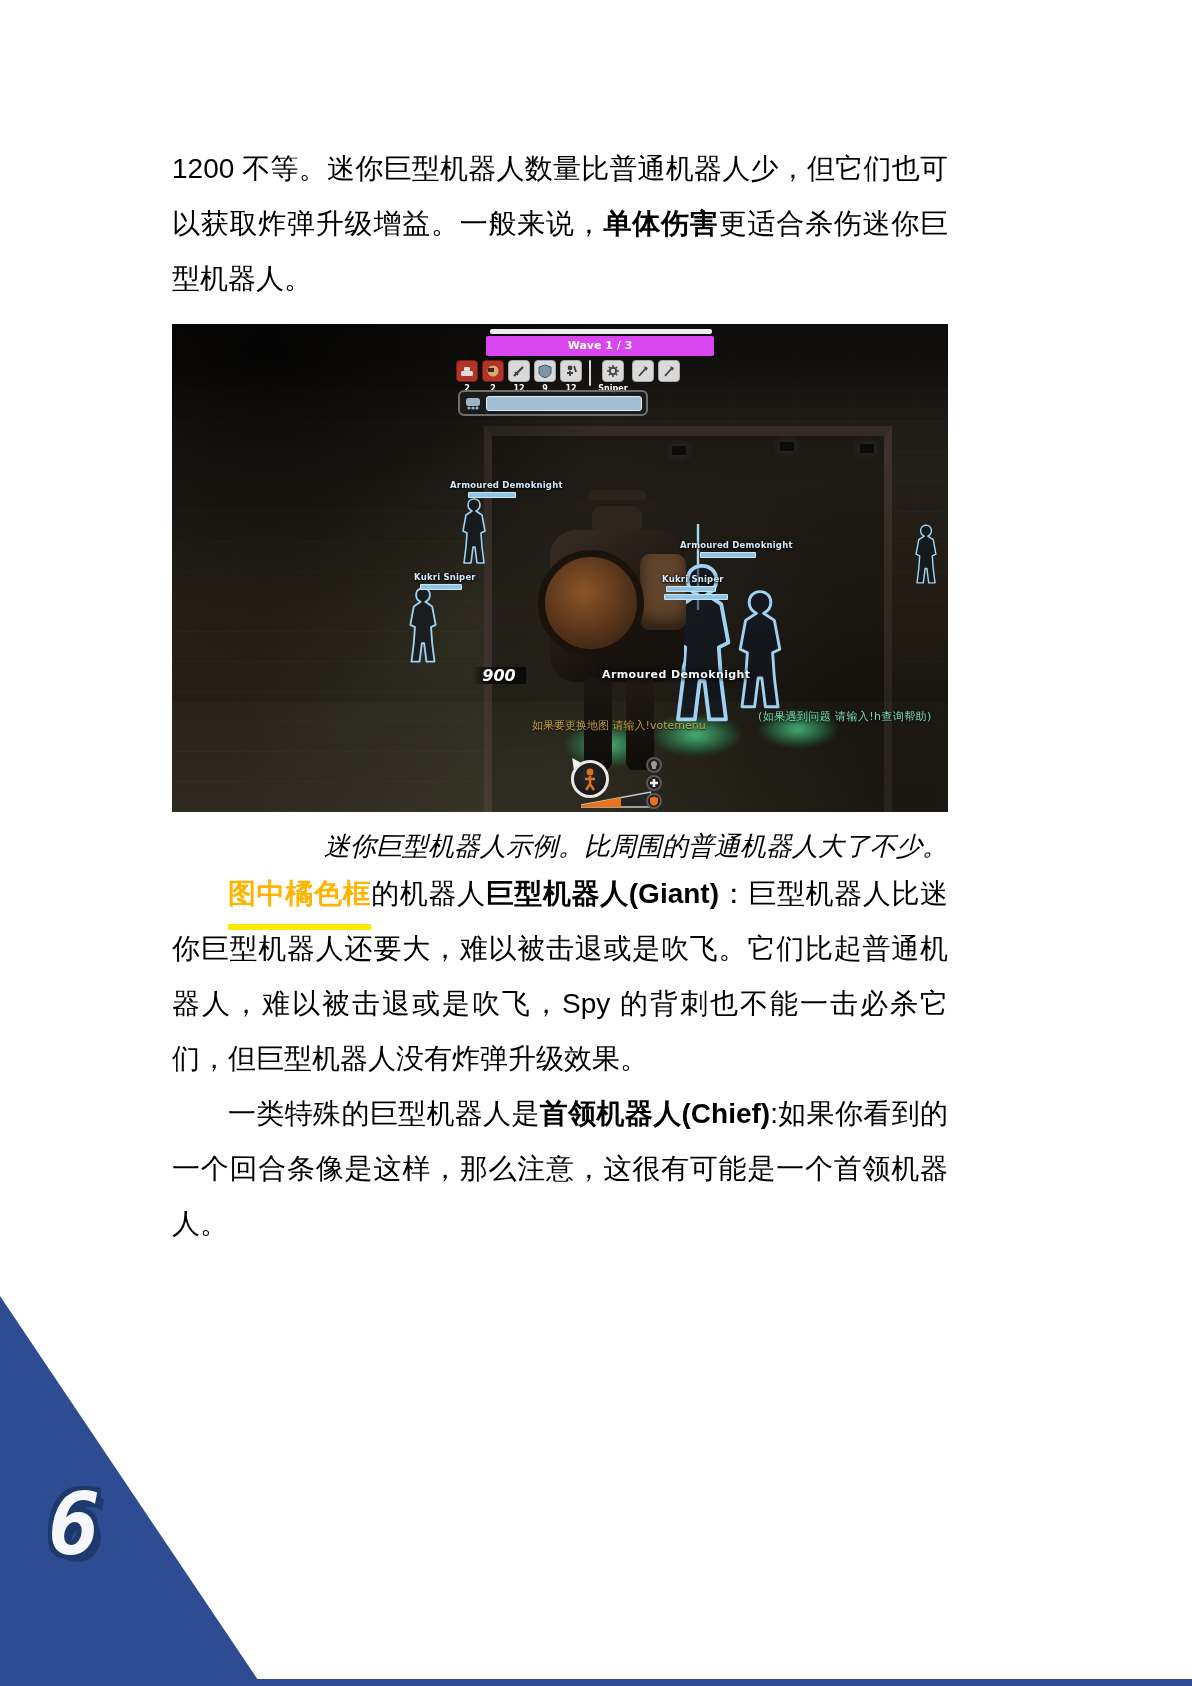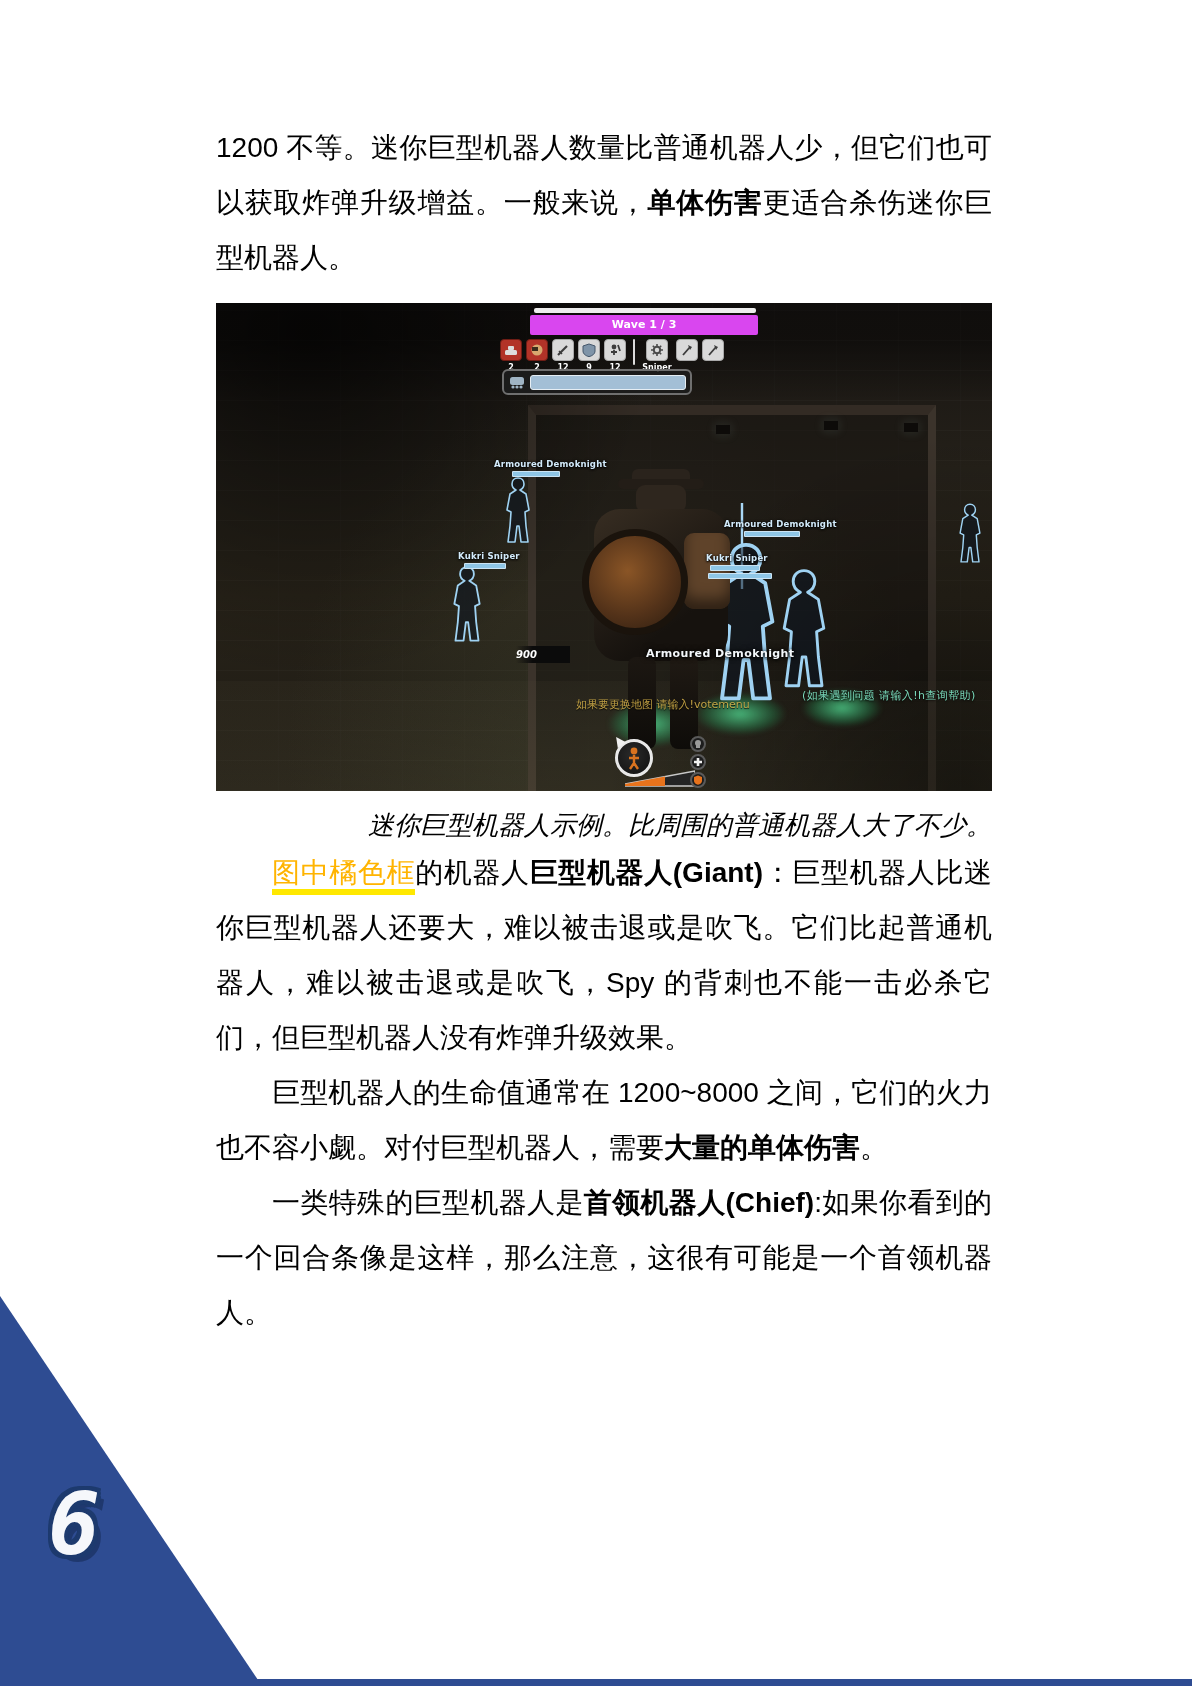--- a/index.html
+++ b/index.html
@@ -1,24 +1,24 @@
 <!DOCTYPE html>
 <html style="--accent-blue: #2e4c92; --highlight-orange: #ffb400; --underline-yellow: #ffe800; --health-blue: #8fc6e6; --bomb-blue: #a3bfd6; --hud-orange: #e8731c; --glow-green: #3fd98a;"><head>
 <meta charset="utf-8">
 <style>
   html,body{margin:0;padding:0;background:#ffffff;}
   #page{position:relative;width:1192px;height:1686px;background:#fff;overflow:hidden;
         font-family:"Liberation Sans","DejaVu Sans",sans-serif;color:#000;}
   
-  .content{position:absolute;left:172px;top:120px;width:776px;margin-left:44px;}
+  .content{position:absolute;left:172px;top:141px;width:776px;}
   p.body{margin:0;font-size:28px;line-height:55px;text-align:justify;color:#000;}
   p.indent{text-indent:2em;}
   .b{font-weight:700;}
-  .hl{color:var(--highlight-orange,#ffb400);font-weight:400;
-      border-bottom:6px solid var(--underline-yellow,#ffe800);padding-bottom:1px;}
+  .hl{color:var(--highlight-orange,#ffb400);font-weight:700;
+      border-bottom:6px solid var(--underline-yellow,#ffe800);padding-bottom:15px;}
   .caption{margin:14px 0 0 0;font-size:26px;line-height:40px;font-style:italic;text-align:right;}
   
   .scene{position:relative;width:776px;height:488px;margin-top:18px;overflow:hidden;
          background:#1f1b18;font-family:"DejaVu Sans",sans-serif;}
   .abs{position:absolute;}
   .sc-bg{inset:0;background:
      radial-gradient(ellipse at 50% 92%, rgba(96,108,74,.22), transparent 58%),
      linear-gradient(180deg,#171412 0%,#242019 34%,#282319 60%,#1d1a14 100%);}
   .sc-bricks{inset:0;opacity:.55;background:
      repeating-linear-gradient(0deg, rgba(255,255,255,.045) 0 1px, transparent 1px 30px),
@@ -48,21 +48,21 @@
   .bb-shield{left:16px;top:60px;width:92px;height:92px;border-radius:50%;border:7px solid #1a130c;
      background:radial-gradient(circle at 42% 38%, #8a5526, #533219 58%, #2c1d10);}
   .bb-legL{left:62px;top:188px;width:28px;height:92px;background:linear-gradient(180deg,#1c1712,#0e0c09);border-radius:8px;}
   .bb-legR{left:104px;top:186px;width:28px;height:94px;background:linear-gradient(180deg,#201a14,#0e0c09);border-radius:8px;}
   
   .np{color:#d3ebfb;font-size:8.5px;font-weight:bold;white-space:nowrap;
       text-shadow:0 1px 2px #000, 0 0 3px rgba(0,0,0,.8);letter-spacing:.2px;}
   .hp{height:4px;background:var(--health-blue,#8fc6e6);border:1px solid rgba(235,245,252,.65);
       margin-top:2px;border-radius:1px;}
   .dmg{width:54px;height:17px;background:linear-gradient(90deg, rgba(10,10,10,0), #0b0b0b 30%);
-       color:#fff;font-weight:bold;font-style:italic;font-size:10px;line-height:17px;}
+       color:#fff;font-weight:bold;font-style:italic;font-size:16px;text-align:center;line-height:17px;}
   .target{color:#f4f8fb;font-size:11px;font-weight:bold;letter-spacing:.4px;
           text-shadow:0 1px 3px #000,0 0 6px rgba(0,0,0,.9);}
   .chat{color:#d9b44a;font-size:11px;text-shadow:0 1px 1px #000;opacity:.85;}
   .help{color:#79d9ba;font-size:11px;letter-spacing:.4px;text-shadow:0 1px 2px #000;text-align:right;}
   
   .wave-fill{left:318px;top:5px;width:222px;height:5px;background:#ededed;border-radius:2px;}
   .wave-bar{left:314px;top:12px;width:228px;height:20px;background:#d946ef;border-radius:2px;
             color:#fff;font-size:11px;font-weight:bold;text-align:center;line-height:20px;}
   .icon-row{left:284px;top:36px;display:flex;align-items:flex-start;gap:4px;}
   .icol{display:flex;flex-direction:column;align-items:center;width:22px;}
@@ -293,21 +293,20 @@
             <path d="M5 0.5 L9 2 V6 C9 8 7 9.2 5 9.8 C3 9.2 1 8 1 6 V2 Z" fill="#e8731c"></path>
           </svg>
       </div>
     </div>
 
     <p class="caption">迷你巨型机器人示例。比周围的普通机器人大了不少。</p>
 
 
     <p class="body indent"><span class="hl">图中橘色框</span><span>的机器人</span><span class="b">巨型机器人(Giant)</span><span>：巨型机器人比迷你巨型机器人还要大，难以被击退或是吹飞。它们比起普通机器人，难以被击退或是吹飞，Spy 的背刺也不能一击必杀它们，但巨型机器人没有炸弹升级效果。</span></p>
 
-    <p class="body indent"><span>巨型机器人的生命值通常在 1200~8000 之间，它们的火力也不容小觑。对付巨型机器人，需要</span><span class="b">大量的单体伤害</span><span>。</span></p>
 
     <p class="body indent"><span>一类特殊的巨型机器人是</span><span class="b">首领机器人(Chief)</span><span>:如果你看到的一个回合条像是这样，那么注意，这很有可能是一个首领机器人。</span></p>
 
   </div>
 
   <div class="footer-bar"></div>
   <div class="corner-tri"></div>
   <div class="page-num">6</div>
 
 </div>

